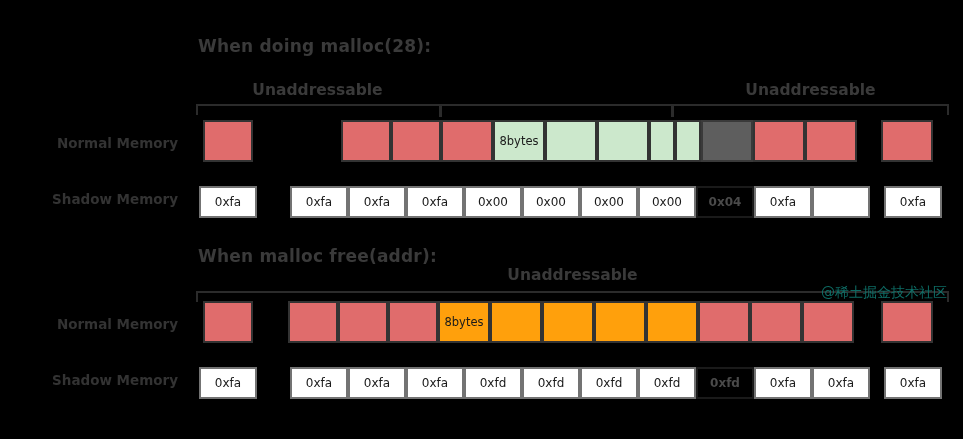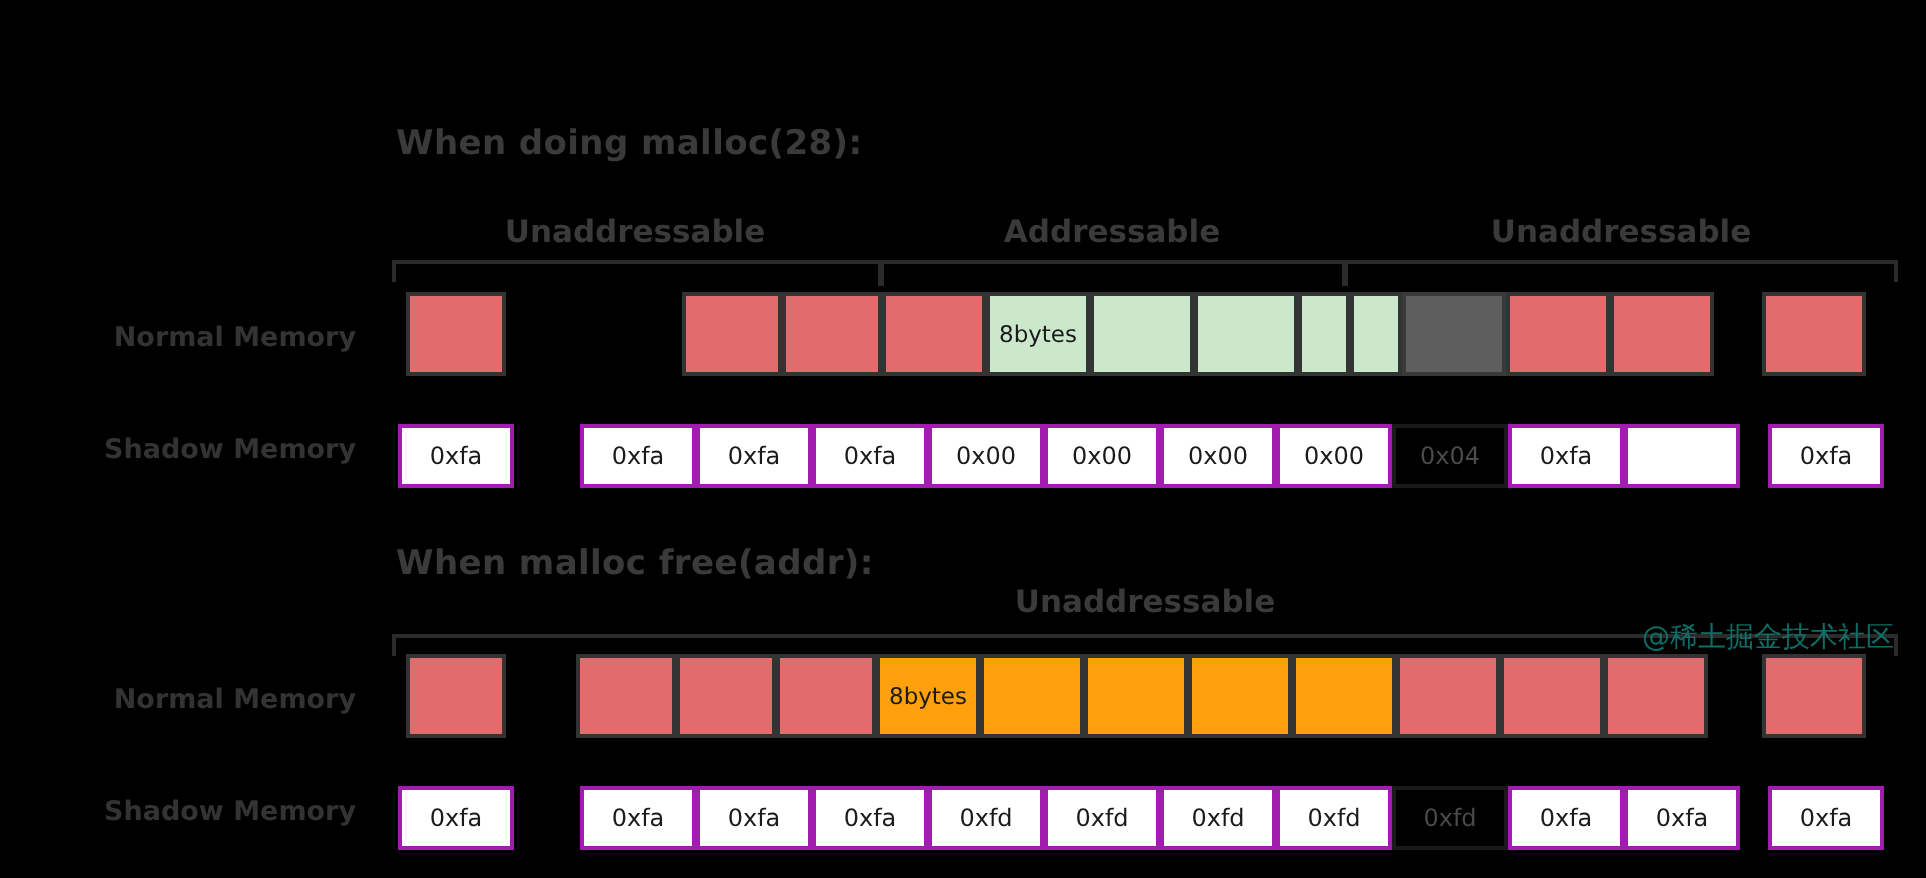--- a/index.html
+++ b/index.html
@@ -1,21 +1,21 @@
 <!DOCTYPE html>
 <html><head>
 <meta charset="utf-8">
 <style>
   html,body{margin:0;padding:0;}
   body{
     width:963px;height:439px;background:#000;overflow:hidden;
     font-family:"DejaVu Sans","Liberation Sans",sans-serif;
     position:relative;
   }
-  .canvas{position:absolute;left:0;top:0;width:963px;height:310px;margin-top:26px;}
+  .canvas{position:absolute;left:0;top:0;width:963px;height:310px;}
 
   
   .op-title{
     position:absolute;color:#3a3a3a;font-weight:bold;font-size:17px;
     letter-spacing:.2px;white-space:nowrap;
   }
   .region-label{
     position:absolute;color:#3a3a3a;font-weight:bold;font-size:15.5px;
     white-space:nowrap;text-align:center;
   }
@@ -36,42 +36,41 @@
     font-size:11.5px;color:#1a1a1a;white-space:nowrap;
   }
   .cell.red{background:#e06c6c;}
   .cell.green{background:#cce8cc;}
   .cell.orange{background:#ffa00c;}
   .cell.gray{background:#5e5e5e;border-color:#3a3a3a;}
 
   
   .scell{
     position:absolute;box-sizing:border-box;background:#ffffff;
-    border:2px solid #a21caf;
+    border:2px solid #737373;
     display:flex;align-items:center;justify-content:center;
     font-size:12px;color:#1a1a1a;white-space:nowrap;
   }
-  .scell.dark{background:#000000;color:#4a4a4a;border-color:#1a1a1a;}
+  .scell.dark{background:#000000;color:#4a4a4a;border-color:#1a1a1a;font-weight:bold;}
   .scell.empty{color:transparent;}
 
   
   .watermark{
     position:absolute;right:16px;bottom:8px;color:#0f766e;
     font-size:14px;white-space:nowrap;opacity:.92;
   }
 </style>
 </head>
 <body>
 
 <div class="canvas">
 
   <div class="op-title" style="left:198px;top:36px;">When doing malloc(28):</div>
 
   <div class="region-label" style="left:195px;top:81px;width:245px;">Unaddressable</div>
-  <div class="region-label" style="left:440px;top:81px;width:232px;">Addressable</div>
   <div class="region-label" style="left:672px;top:81px;width:277px;">Unaddressable</div>
 
   <div class="bracket" style="left:196px;top:104px;width:753px;"></div>
   <div class="bracket-tick" style="left:439px;top:104px;height:13px;"></div>
   <div class="bracket-tick" style="left:671px;top:104px;height:13px;"></div>
 
   <div class="row-label" style="left:0px;top:135px;width:178px;">Normal Memory</div>
   <div class="row-label" style="left:0px;top:191px;width:178px;">Shadow Memory</div>
 
   <div id="malloc-normal">

